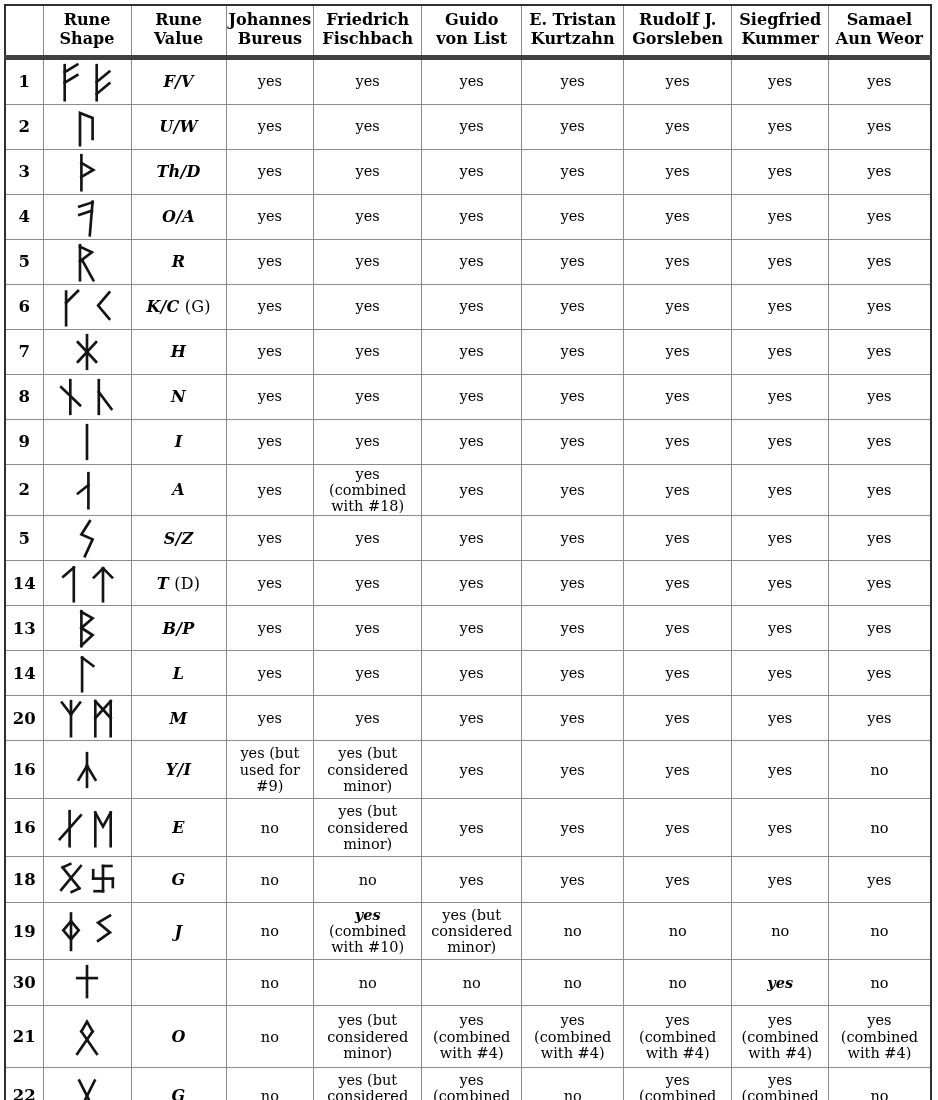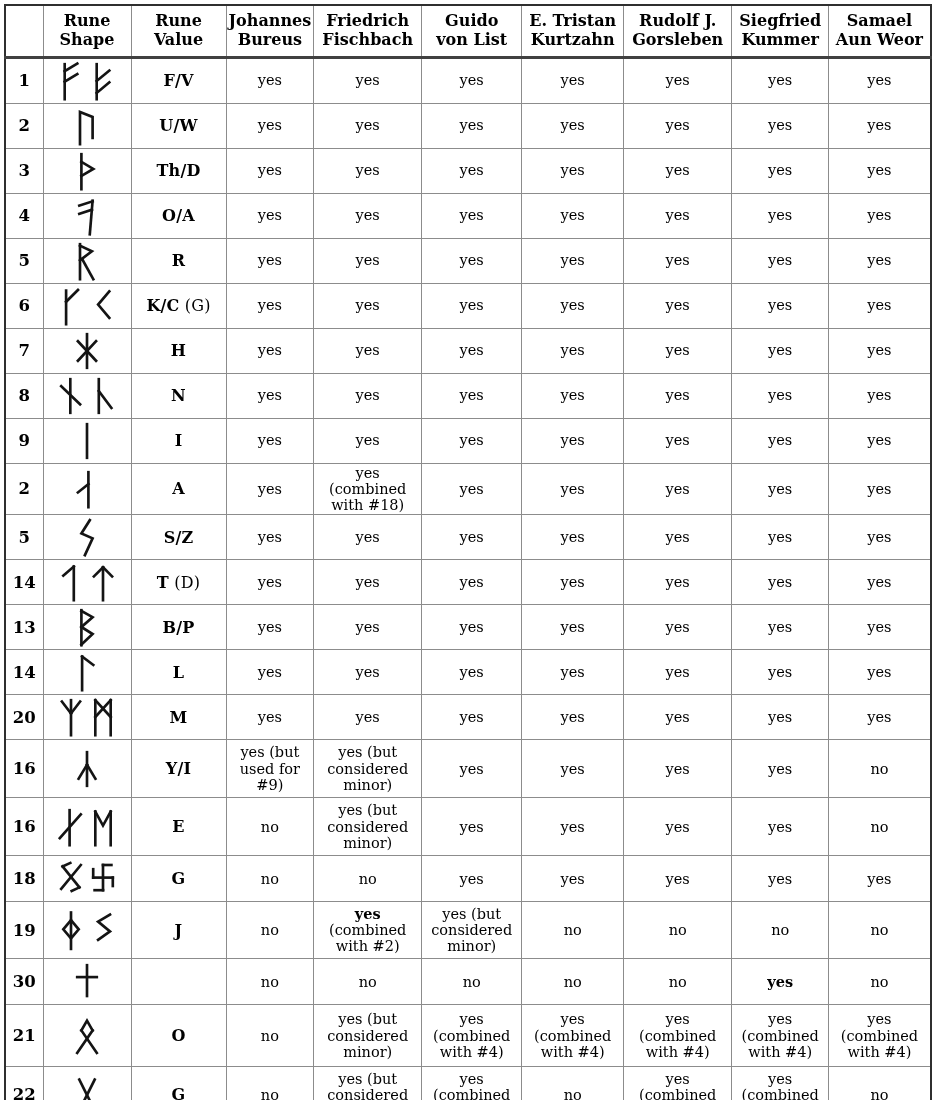--- a/index.html
+++ b/index.html
@@ -2,25 +2,25 @@
 <html><head>
 <meta charset="utf-8">
 <style>
   html,body{margin:0;padding:0;background:#ffffff;color:#000;
     font-family:"DejaVu Serif", serif;}
   .wrap{padding:4px 0 0 4px;width:930px;}
   table{border-collapse:collapse;table-layout:fixed;border:2px solid #2f2f2f;background:#fff;}
   th,td{border:1px solid #8c8c8c;text-align:center;vertical-align:middle;
     padding:1px 2px;overflow:hidden;}
   thead th{font-weight:bold;font-size:16px;line-height:1.18;
-    border-bottom:3px solid #404040;padding:4px 2px;}
+    border-bottom:5px solid #404040;padding:4px 2px;}
   td.num{font-weight:bold;font-size:16.5px;}
   td.value{font-size:16px;letter-spacing:.2px;}
   td.cell{font-size:14.5px;line-height:1.12;}
-  span.b{font-weight:bold;}
+  span.b{font-weight:bold;font-style:italic;}
   td.shape{line-height:0;}
   svg.rune{height:42px;width:30px;display:inline-block;vertical-align:middle;margin:0 1px;}
   svg.rune polyline{fill:none;stroke:#141414;stroke-width:3.8;
     stroke-linecap:square;stroke-linejoin:miter;}
 </style>
 </head>
 <body>
 
 <div class="wrap">
   <table>
@@ -359,21 +359,21 @@
         <tr style="height: 57px;">
           <td class="num">19</td>
           <td class="shape"><svg viewBox="0 0 40 60" class="rune">
               <polyline points="20,5 20,57"></polyline>
               <polyline points="20,16 31,29 20,42 9,29 20,16"></polyline>
             </svg><svg viewBox="0 0 40 60" class="rune">
               <polyline points="30,8 13,18 30,32 13,44"></polyline>
             </svg></td>
           <td class="value"><span class="b">J</span></td>
           <td class="cell"><span>no</span></td>
-          <td class="cell"><span class="b">yes</span><span> (combined with #2)</span></td>
+          <td class="cell"><span class="b">yes</span><span> (combined with #10)</span></td>
           <td class="cell"><span>yes (but considered minor)</span></td>
           <td class="cell"><span>no</span></td>
           <td class="cell"><span>no</span></td>
           <td class="cell"><span>no</span></td>
           <td class="cell"><span>no</span></td>
         </tr>
         <tr style="height: 46px;">
           <td class="num">30</td>
           <td class="shape"><svg viewBox="0 0 40 60" class="rune">
               <polyline points="20,6 20,50"></polyline>

